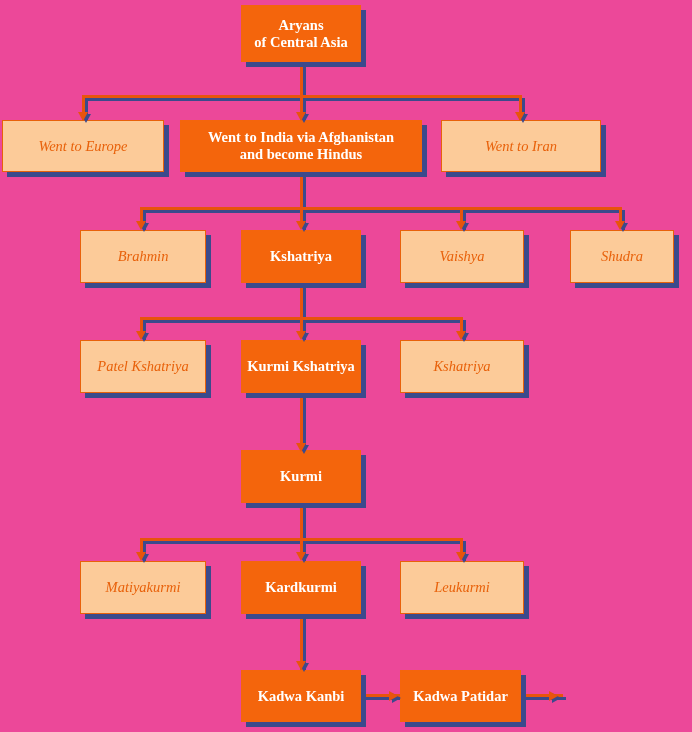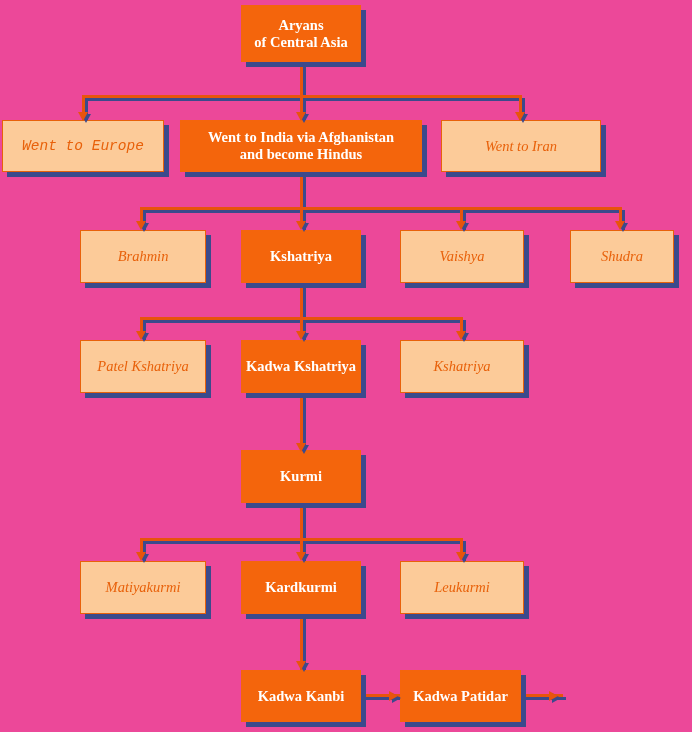--- a/index.html
+++ b/index.html
@@ -118,21 +118,21 @@
 
   <div class="seg h" style="left:521px;top:694px;width:42px;height:3px;"></div>
   <div class="arrow right" style="left:549px;top:691px;"></div>
 
   <div class="node hl" style="left:241px;top:5px;width:120px;height:57px;">
     <span class="lbl" style="white-space:pre-line;">Aryans
 of Central Asia</span>
   </div>
 
   <div class="node lt" style="left:2px;top:120px;width:162px;height:52px;">
-    <span class="lbl" style="white-space:pre-line;font-family:Liberation Mono, monospace;">Went to Europe</span>
+    <span class="lbl" style="white-space:pre-line;">Went to Europe</span>
   </div>
 
   <div class="node hl" style="left:180px;top:120px;width:242px;height:52px;">
     <span class="lbl" style="white-space:pre-line;">Went to India via Afghanistan
 and become Hindus</span>
   </div>
 
   <div class="node lt" style="left:441px;top:120px;width:160px;height:52px;">
     <span class="lbl" style="white-space:pre-line;">Went to Iran</span>
   </div>
@@ -151,21 +151,21 @@
 
   <div class="node lt" style="left:560px;top:230px;width:104px;height:53px;margin-left:10px;">
     <span class="lbl" style="white-space:pre-line;">Shudra</span>
   </div>
 
   <div class="node lt" style="left:80px;top:340px;width:126px;height:53px;">
     <span class="lbl" style="white-space:pre-line;">Patel Kshatriya</span>
   </div>
 
   <div class="node hl" style="left:241px;top:340px;width:120px;height:53px;">
-    <span class="lbl" style="white-space:pre-line;">Kadwa Kshatriya</span>
+    <span class="lbl" style="white-space:pre-line;">Kurmi Kshatriya</span>
   </div>
 
   <div class="node lt" style="left:400px;top:340px;width:124px;height:53px;">
     <span class="lbl" style="white-space:pre-line;">Kshatriya</span>
   </div>
 
   <div class="node hl" style="left:241px;top:450px;width:120px;height:53px;">
     <span class="lbl" style="white-space:pre-line;">Kurmi</span>
   </div>
 

